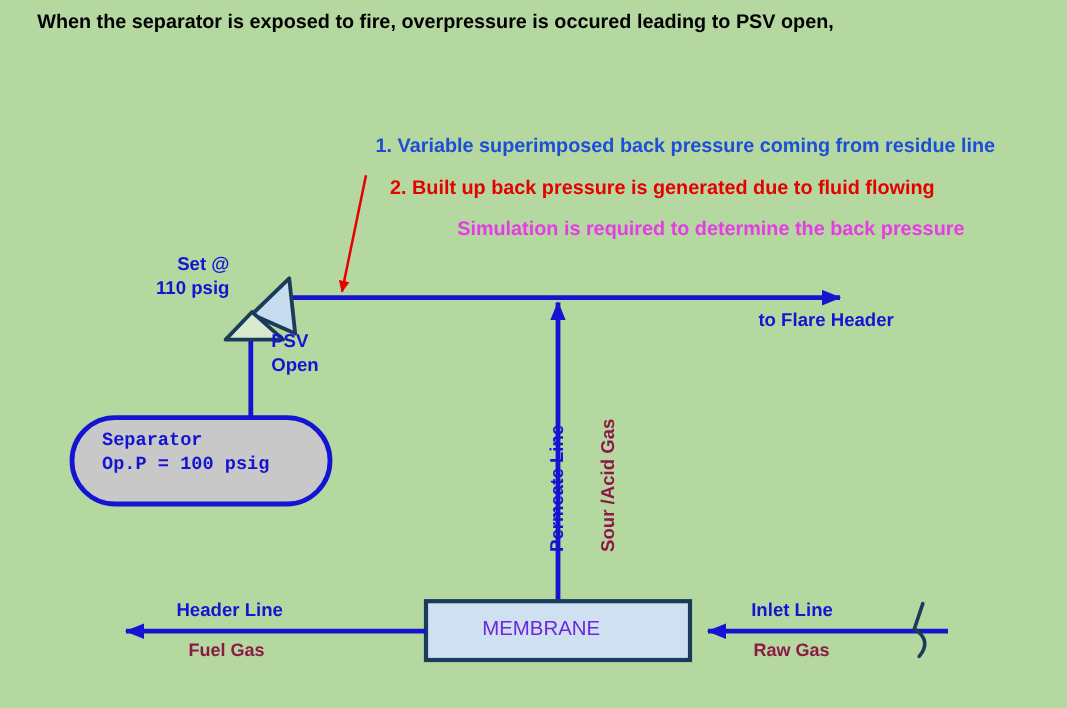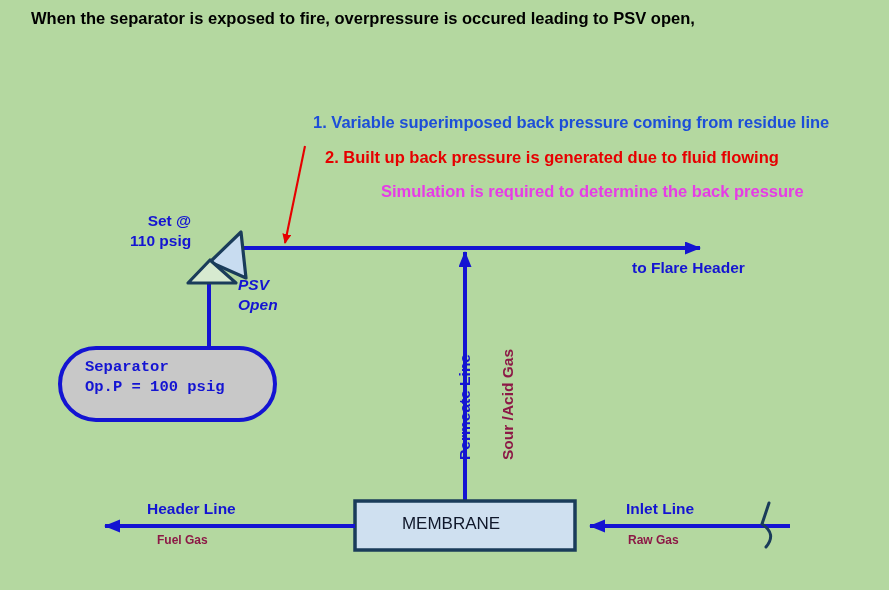--- a/index.html
+++ b/index.html
@@ -45,36 +45,36 @@
   
   .blbl {
     color: #1414d2;
     font-weight: bold;
     font-size: 15.5px;
     text-align: left;
   }
   .mlbl {
     color: #8c1946;
     font-weight: bold;
-    font-size: 12px;
+    font-size: 15px;
     text-align: center;
   }
   #lbl-set      { left: 130px; top: 211px; text-align: right; }
-  #lbl-psv      { left: 238px; top: 275px; font-style: italic; }
+  #lbl-psv      { left: 226px; top: 275px; }
   #lbl-flare    { left: 632px; top: 258px; }
   #lbl-sep      { left: 85px;  top: 358px; text-align: left; font-family: Liberation Mono, monospace; }
   #lbl-residue  { left: 147px; top: 499px; }
   #lbl-fuel     { left: 157px; top: 533px; }
   #lbl-inlet    { left: 626px; top: 499px; }
   #lbl-raw      { left: 628px; top: 533px; }
   #lbl-membrane {
     left: 355px; top: 513px;
     width: 192px;
     text-align: center;
-    color: #0f172a;
+    color: #6d28d9;
     font-weight: normal;
     font-size: 17px;
   }
   
   .vlbl {
     position: absolute;
     font-weight: bold;
     font-size: 15.5px;
     white-space: pre;
     transform-origin: left top;

